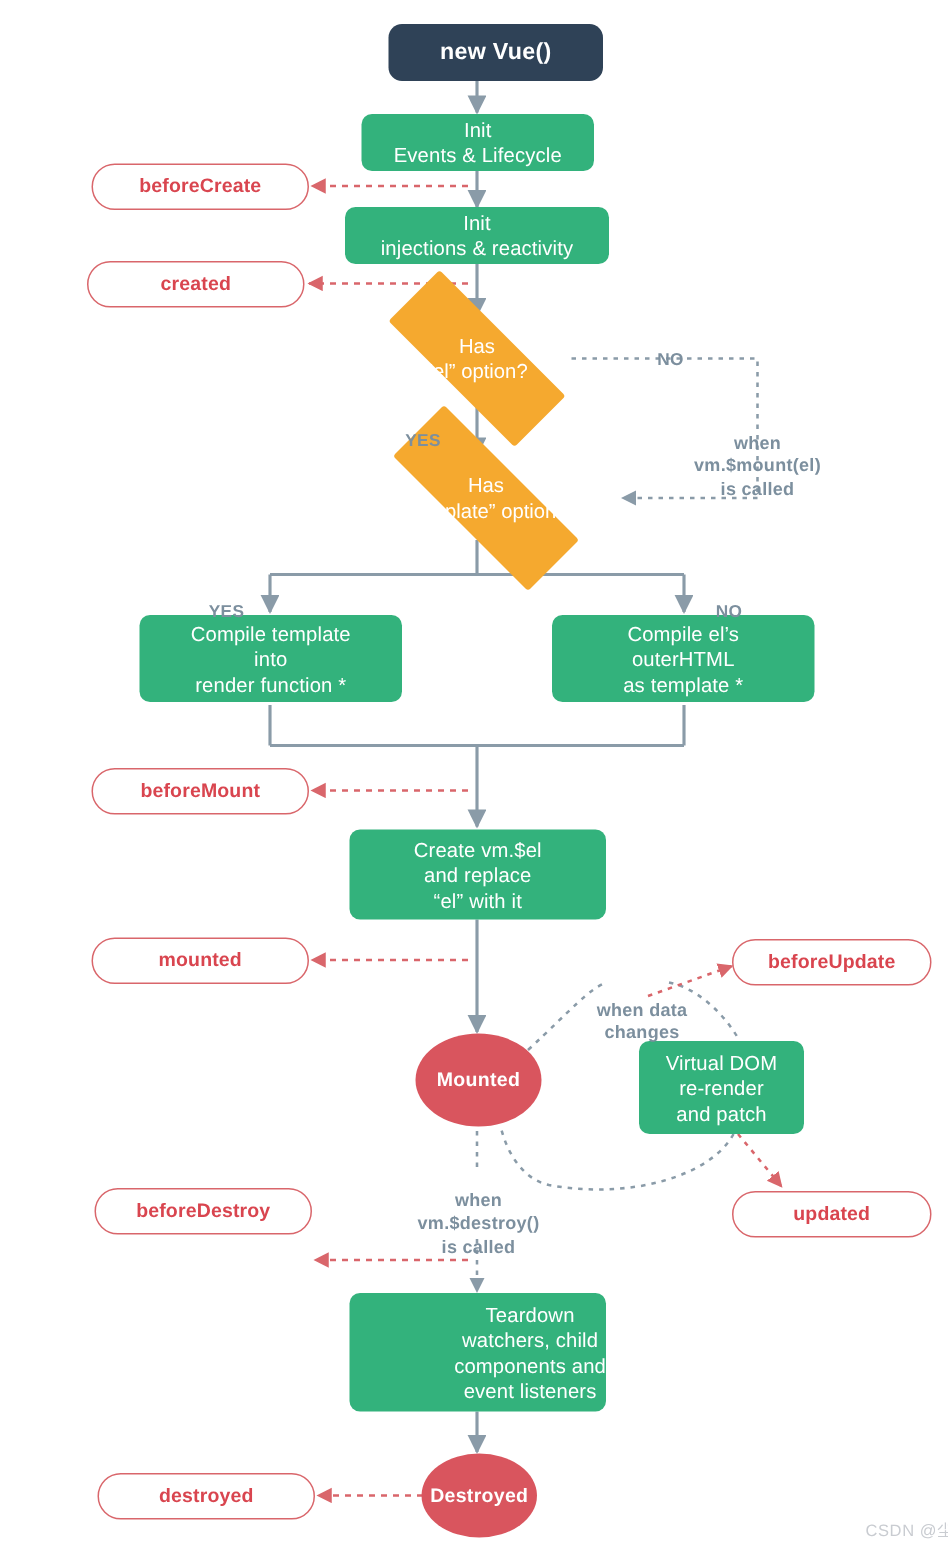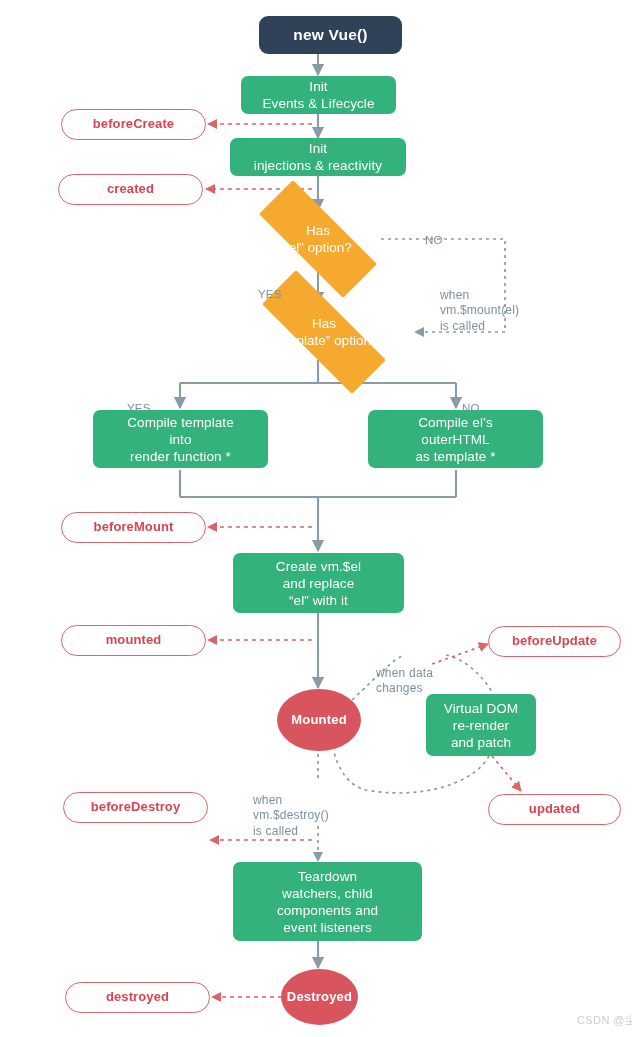--- a/index.html
+++ b/index.html
@@ -88,22 +88,23 @@
     color: #d9454f;
     font-size: 13px;
     font-weight: bold;
     letter-spacing: .1px;
   }
   
   .caption {
     position: absolute;
     color: #7c8f9e;
     font-size: 11.5px;
-    font-weight: normal;
+    font-weight: bold;
     letter-spacing: .2px;
+    text-align: center;
     line-height: 1.3;
     white-space: pre-line;
   }
   .caption.lg {
     font-size: 12px;
   }
   .watermark {
     position: absolute;
     color: #c9ccd1;
     font-size: 11px;
@@ -239,21 +240,21 @@
   <div class="node n-ellipse" style="left:277px; top:689px; width:84px; height:62px;">
     <span>Mounted</span>
   </div>
 
   <div class="node n-green" style="left:426px; top:694px; width:110px; height:62px;">
     <span style="white-space:pre-line;">Virtual DOM
 re-render
 and patch</span>
   </div>
 
-  <div class="node n-green" style="left:233px; top:862px; width:189px; height:79px;">
+  <div class="node n-green" style="left:233px; top:862px; width:171px; height:79px;justify-content:flex-end;">
     <span style="white-space:pre-line;">Teardown
 watchers, child
 components and
 event listeners</span>
   </div>
 
   <div class="node n-ellipse" style="left:281px; top:969px; width:77px; height:56px;">
     <span>Destroyed</span>
   </div>
 

